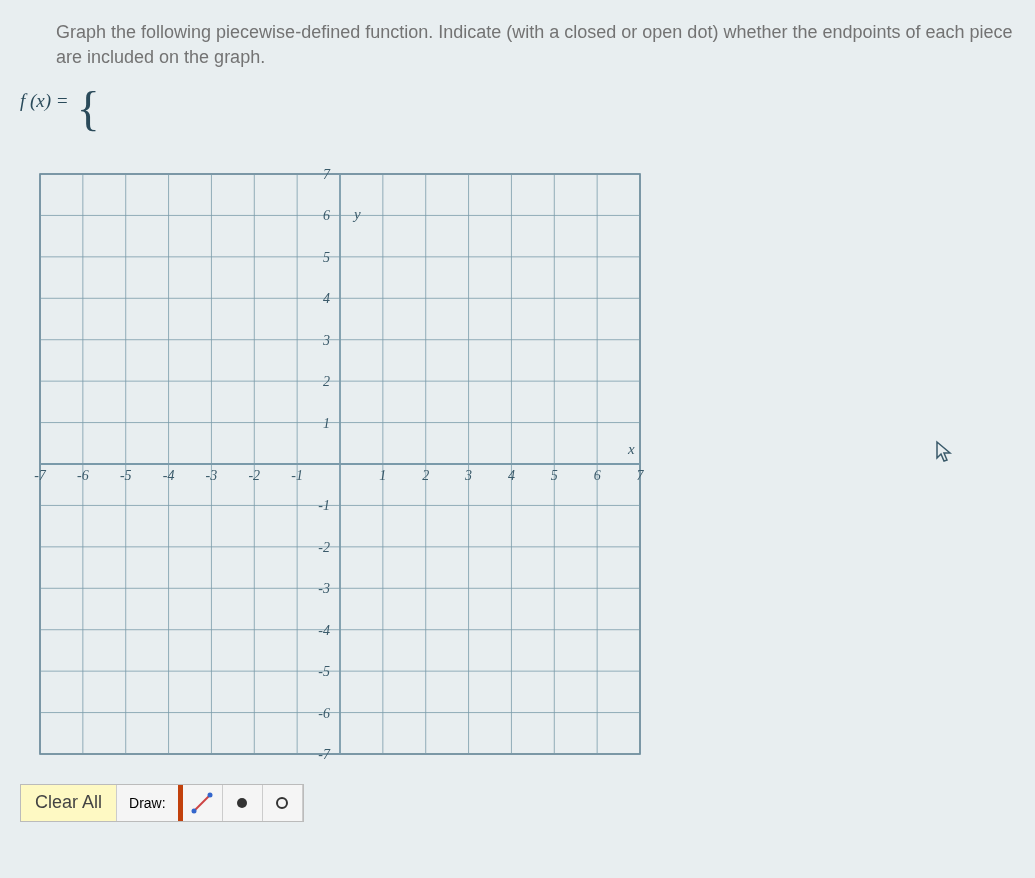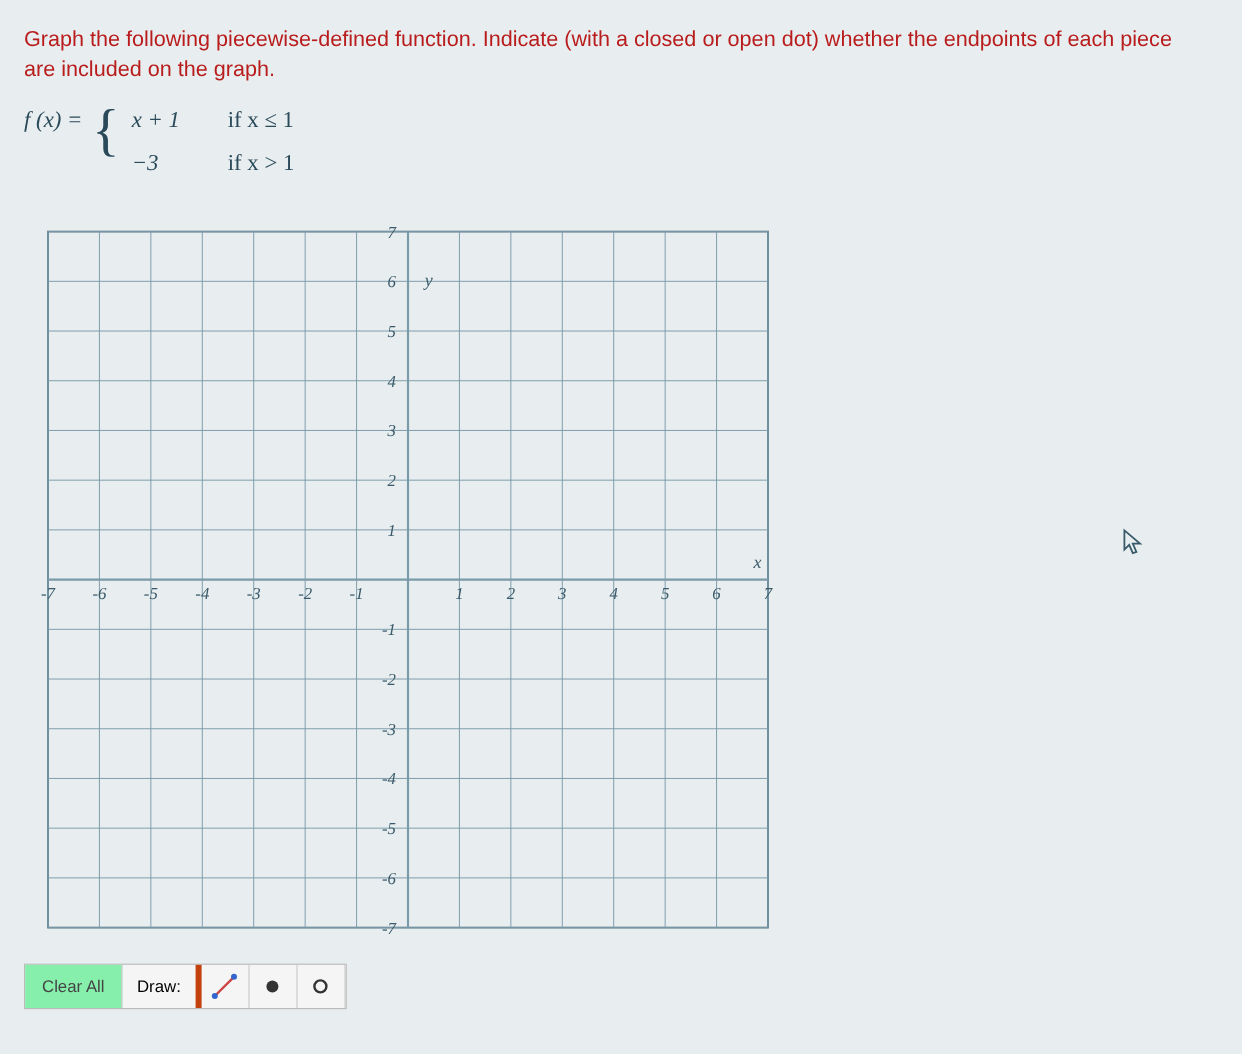--- a/index.html
+++ b/index.html
@@ -9,25 +9,26 @@
     }
     body {
       font-family: Arial, Helvetica, sans-serif;
       background: #e8eef0;
       padding: 20px;
       width: 1035px;
       height: 878px;
       position: relative;
     }
     .question-text {
-      color: #b91c1c;
+      color: #737373;
       font-size: 18px;
       line-height: 1.4;
       margin-bottom: 20px;
       max-width: 960px;
+      margin-left: 36px;
     }
     .equation-area {
       display: flex;
       margin-bottom: 25px;
       color: #2a4a5a;
       font-size: 19px;
       font-family: 'Times New Roman', serif;
       font-style: italic;
     }
     .fx-label {
@@ -73,24 +74,24 @@
       width: fit-content;
       height: 38px;
     }
     .toolbar-btn {
       padding: 0 14px;
       height: 100%;
       display: flex;
       align-items: center;
       justify-content: center;
       color: #444;
-      font-size: 14px;
+      font-size: 18px;
       border-right: 1px solid #ccc;
       cursor: pointer;
-      background: #86efac;
+      background: #fef9c3;
     }
     .draw-label {
       padding: 0 12px;
       color: #000000;
       font-size: 14px;
       display: flex;
       align-items: center;
       height: 100%;
       border-right: 5px solid #c2410c;
     }
@@ -112,30 +113,20 @@
     }
   </style>
 </head>
 <body>
 
 <div class="question-text">Graph the following piecewise-defined function. Indicate (with a closed or open dot) whether the endpoints of each piece are included on the graph.</div>
 
 <div class="equation-area">
   <span class="fx-label">f (x) =</span>
   <span class="brace">{</span>
-  <div class="cases">
-    <div class="case-row">
-      <span class="case-expr">x + 1</span>
-      <span class="case-cond">if  x ≤ 1</span>
-    </div>
-    <div class="case-row">
-      <span class="case-expr">−3</span>
-      <span class="case-cond">if  x &gt; 1</span>
-    </div>
-  </div>
 </div>
 
 <div class="graph-container">
   <svg class="graph-svg" viewBox="0 0 640 620" id="grid-svg">
 
   <rect x="20" y="20" width="600" height="580" fill="none" stroke="#5a7a8a" stroke-width="1.5"></rect>
       <line x1="20" y1="20" x2="20" y2="600" stroke="#7a9aaa" stroke-width="0.8"></line>
       <line x1="62.857142857142854" y1="20" x2="62.857142857142854" y2="600" stroke="#7a9aaa" stroke-width="0.8"></line>
       <line x1="105.71428571428571" y1="20" x2="105.71428571428571" y2="600" stroke="#7a9aaa" stroke-width="0.8"></line>
       <line x1="148.57142857142856" y1="20" x2="148.57142857142856" y2="600" stroke="#7a9aaa" stroke-width="0.8"></line>

